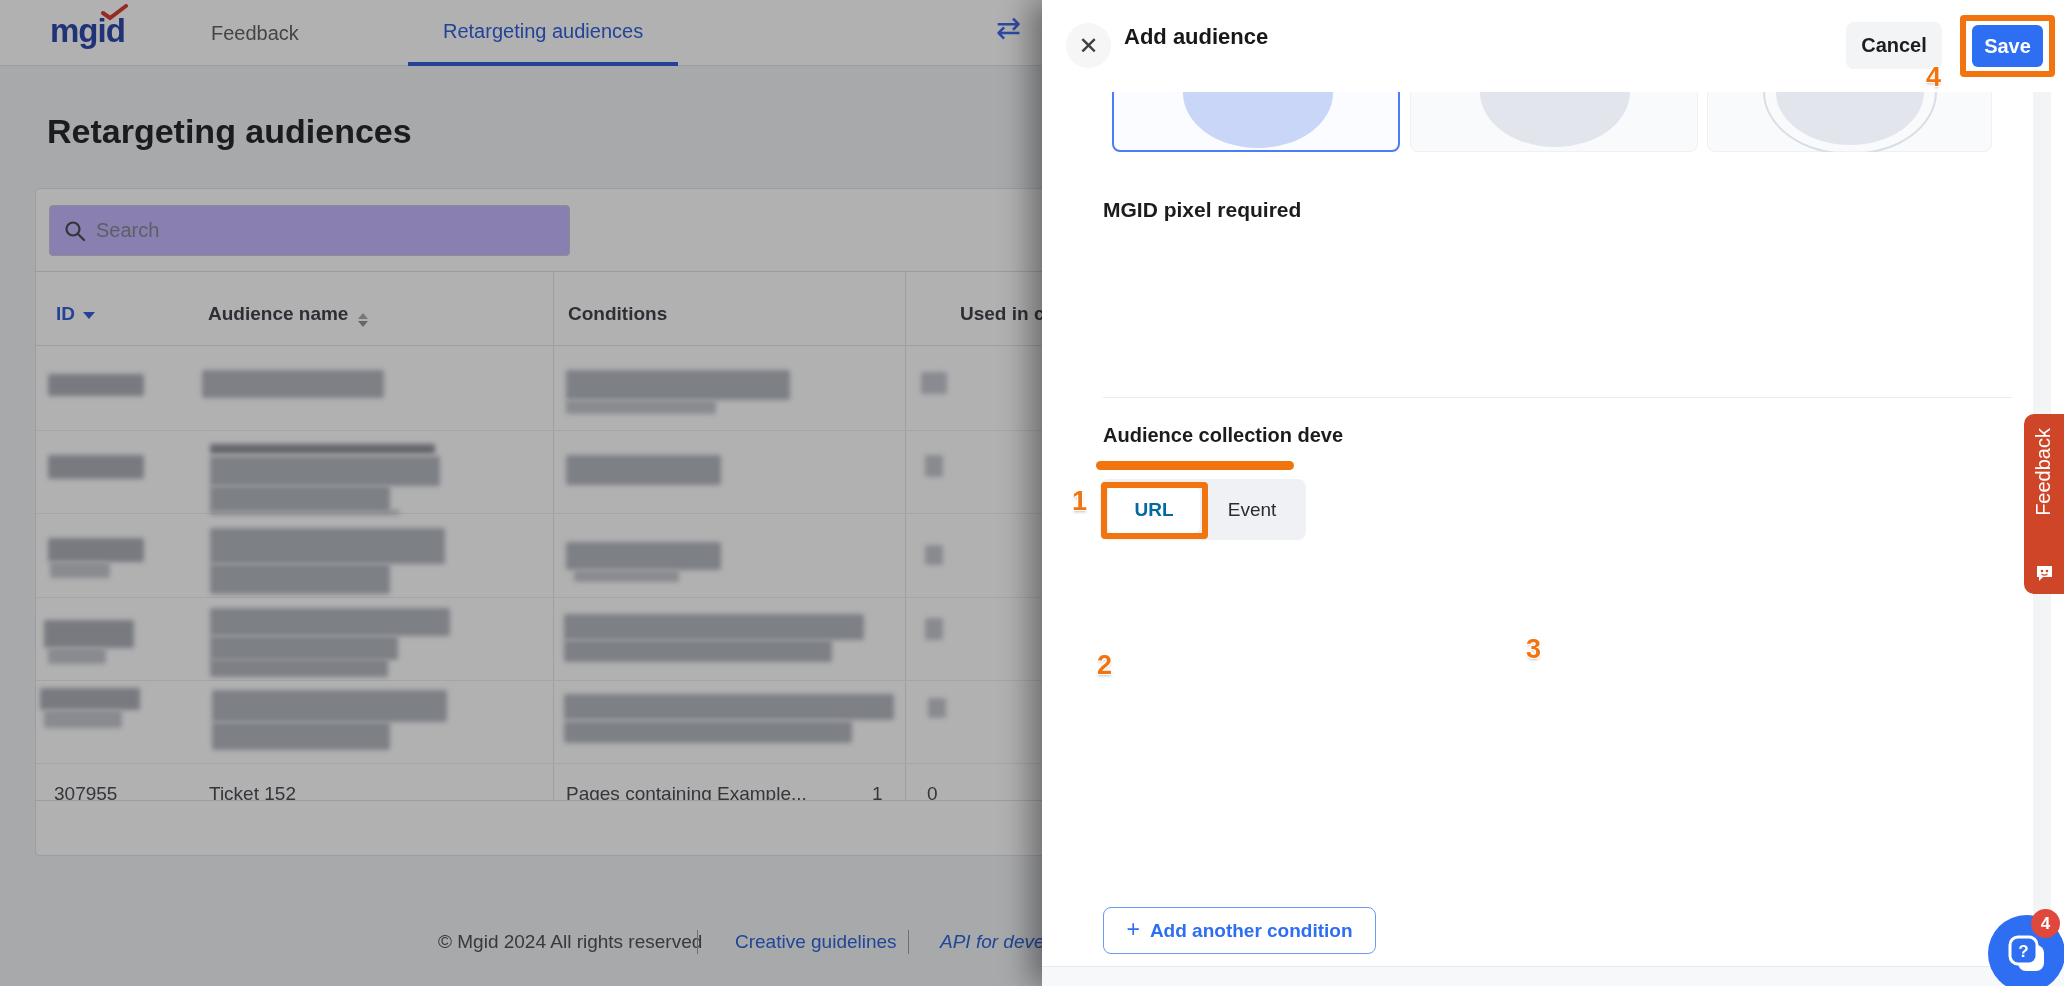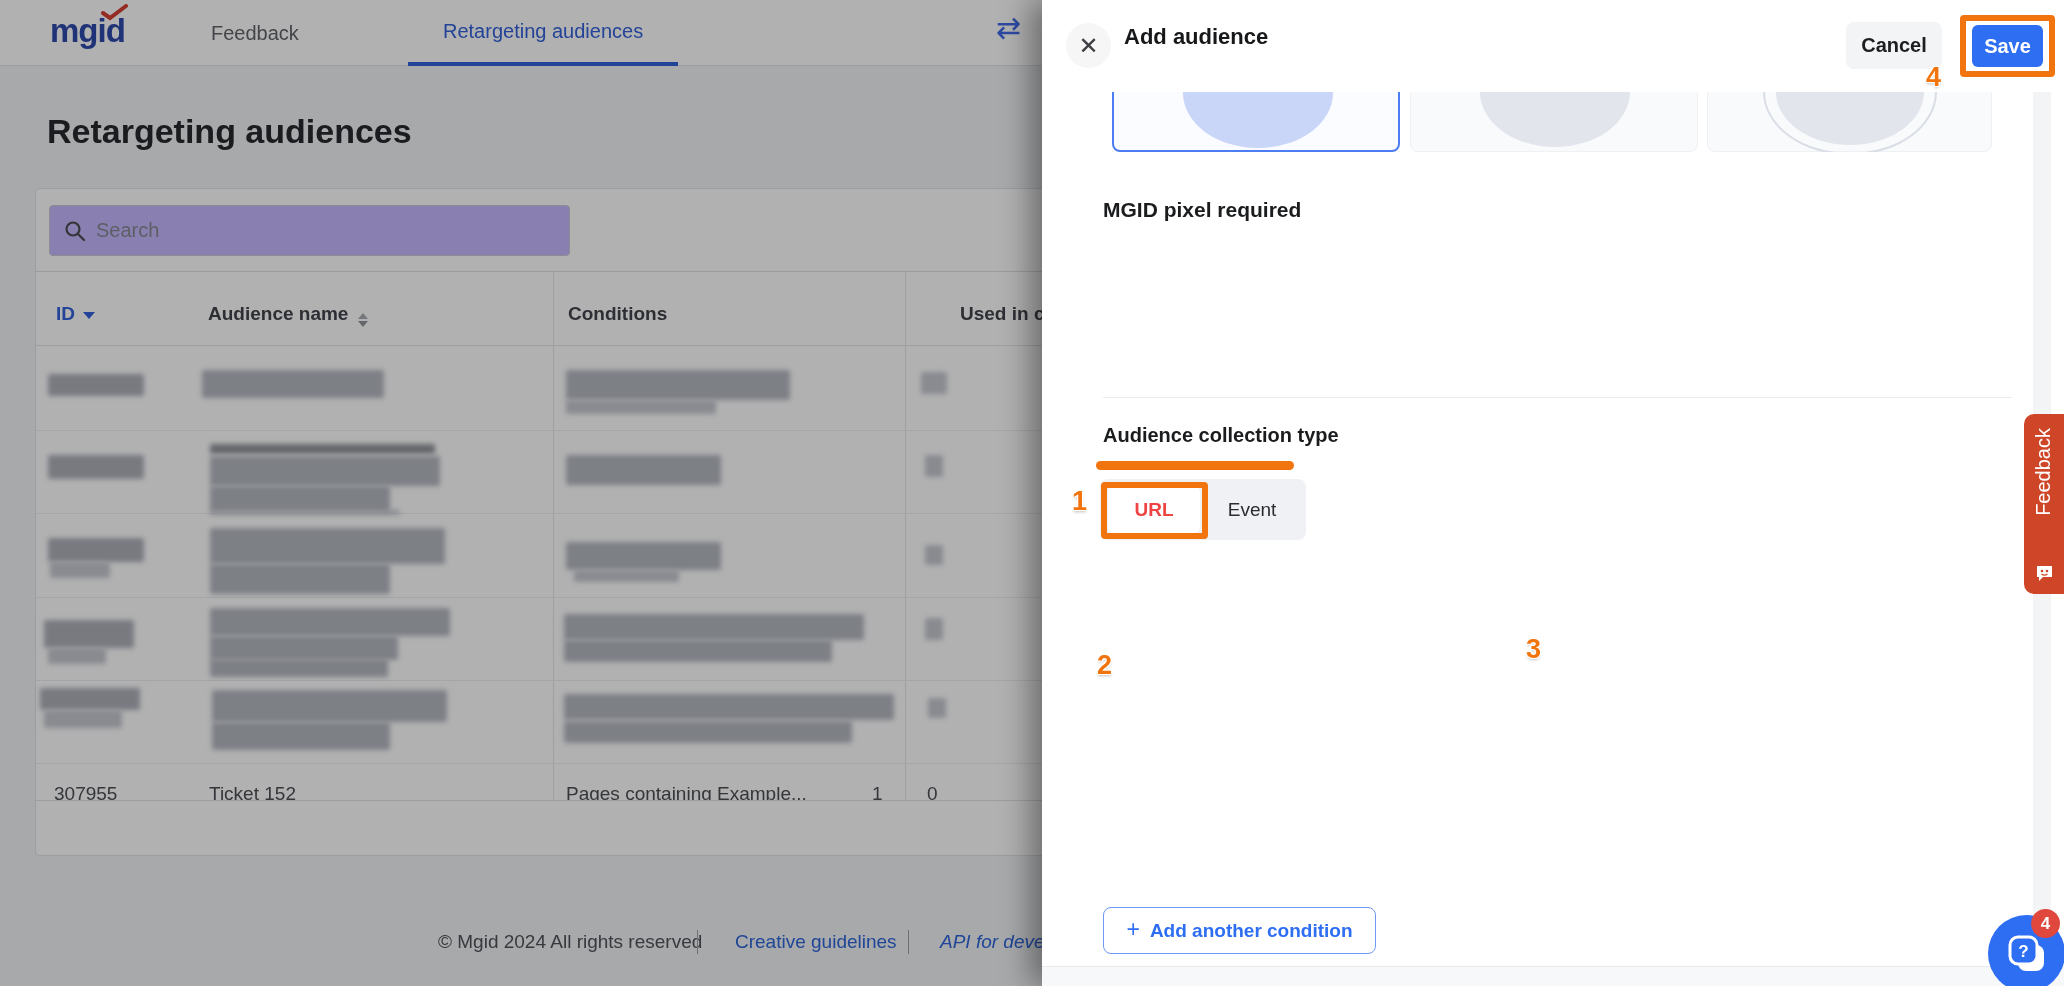--- a/index.html
+++ b/index.html
@@ -78,21 +78,21 @@
   .sec-h { font-size:21px; font-weight:bold; color:#1b1c1e; }
   .pixel-desc { left:61px; top:246px; font-size:19px; color:#90959d; width:920px; }
   .blue-btn { background:#2e6ef2; color:#fff; border:none; border-radius:8px; font-size:19px; font-weight:bold;
               cursor:pointer; font-family:"Liberation Sans",sans-serif; }
   .divider { left:61px; top:397px; width:909px; height:1px; background:#e9ebee; }
   .orange-underline { left:54px; top:461px; width:198px; height:9px; border-radius:5px; background:#f2740e; }
 
   .seg { left:58px; top:479px; width:206px; height:61px; background:#f0f1f5; border-radius:8px; }
   .seg-tab { position:absolute; top:7px; width:92px; height:47px; display:flex; align-items:center; justify-content:center;
              font-size:19px; cursor:pointer; border-radius:6px; }
-  .seg-url { left:8px; background:#fff; color:#ef4444; font-weight:bold; }
+  .seg-url { left:8px; background:#fff; color:#0369a1; font-weight:bold; }
   .seg-event { left:106px; color:#2a2c30; }
 
   .cond-card { left:56px; top:578px; width:914px; height:258px; border:1px solid #e4e6ea; border-radius:6px; background:#fff; }
   .cond-head { position:absolute; left:0; top:0; width:100%; height:72px; background:#f6f7f9;
                border-bottom:1px solid #ecedf0; border-radius:6px 6px 0 0; display:flex; align-items:center;
                padding-left:30px; font-size:19px; font-weight:bold; color:#212326; }
   .select-box { position:absolute; left:9px; top:9px; width:382px; height:50px; border:1px solid #c9ccd2; border-radius:4px;
                 display:flex; align-items:center; padding:0 18px 0 20px; font-size:19px; color:#202225; cursor:pointer; background:#fff; }
   .select-caret { margin-left:auto; width:0; height:0; border-left:8px solid transparent; border-right:8px solid transparent;
                   border-top:9px solid #2a2c2f; }
@@ -252,21 +252,21 @@
       <div class="aud-card" style="left:665px; width:285px;">
         <div class="ellipse" style="left:55px; top:-12px; width:174px; height:126px; background:transparent; border:2px solid #d9dde5;"></div>
         <div class="ellipse" style="left:68px; top:-2px; width:148px; height:106px; background:#e2e5ec;"></div>
       </div>
     </div>
 
     <div class="abs sec-h" style="left:61px; top:198px;">MGID pixel required</div>
 
     <div class="abs divider"></div>
 
-    <div class="abs sec-h" style="left:61px; top:424px; font-size:20px;">Audience collection type</div>
+    <div class="abs sec-h" style="left:61px; top:424px; font-size:20px;">Audience collection deve</div>
     <div class="abs orange-underline"></div>
 
     <div class="abs seg">
       <div class="seg-tab seg-url">URL</div>
       <div class="seg-tab seg-event">Event</div>
     </div>
     <div class="anno-box" style="left:59px; top:482px; width:107px; height:57px;"></div>
     <div class="anno-num" style="left:30px; top:486px;">1</div>
 
 

